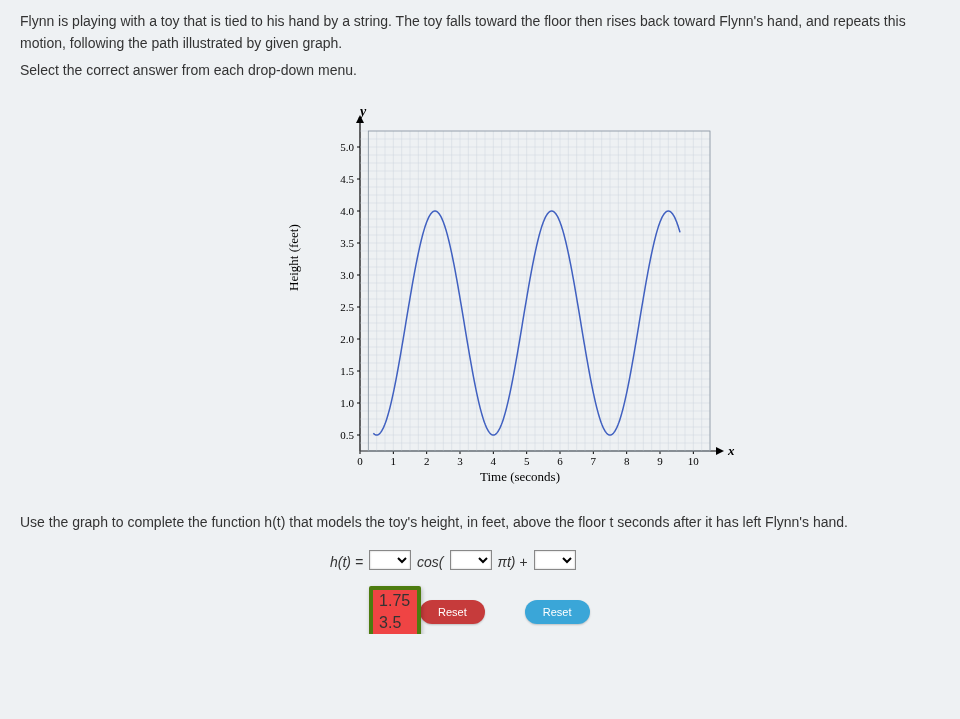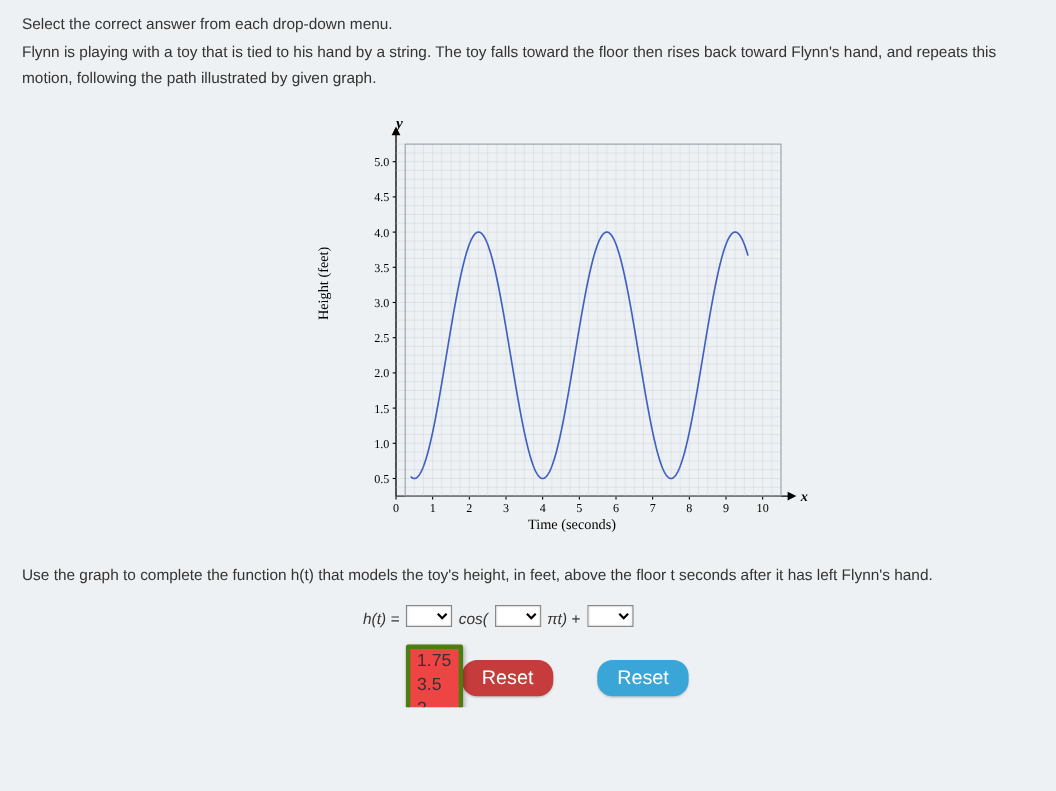--- a/index.html
+++ b/index.html
@@ -83,37 +83,37 @@
     margin-left: 400px;
     margin-top: 30px;
     display: flex;
     gap: 40px;
   }
   .btn {
     color: #fff;
     border: none;
     padding: 6px 18px;
     border-radius: 14px;
-    font-size: 18px;
+    font-size: 11px;
     cursor: pointer;
     box-shadow: 0 1px 2px rgba(0,0,0,0.2);
   }
   .btn-reset {
     background: #c63b3b;
   }
   .btn-next {
     background: #3aa6d8;
   }
 </style>
 </head>
 <body>
 
 <div class="instructions">
+  <div class="instr-line">Flynn is playing with a toy that is tied to his hand by a string. The toy falls toward the floor then rises back toward Flynn's hand, and repeats this motion, following the path illustrated by given graph.</div>
   <div class="instr-line">Select the correct answer from each drop-down menu.</div>
-  <div class="instr-line">Flynn is playing with a toy that is tied to his hand by a string. The toy falls toward the floor then rises back toward Flynn's hand, and repeats this motion, following the path illustrated by given graph.</div>
 </div>
 
 <div class="graph-area">
   <svg width="460" height="400">
 
     <text x="80" y="15" class="axis-label-y">y</text>
 
     <text x="18" y="190" transform="rotate(-90 18 190)" font-size="13" font-family="Georgia, serif">Height (feet)</text>
 
     <g></g>

